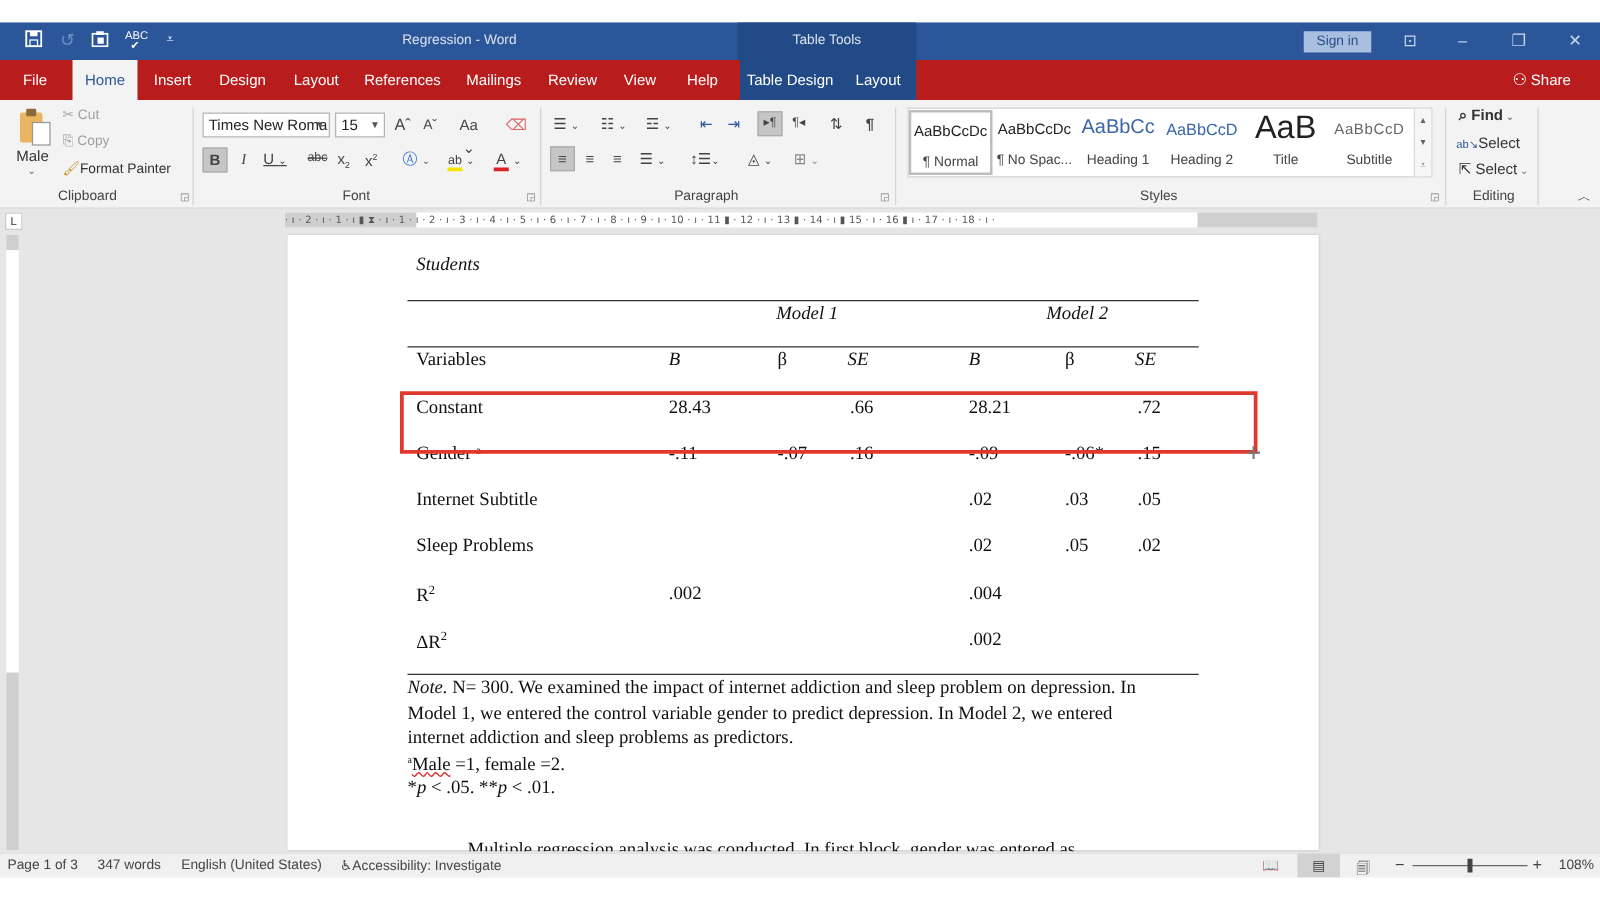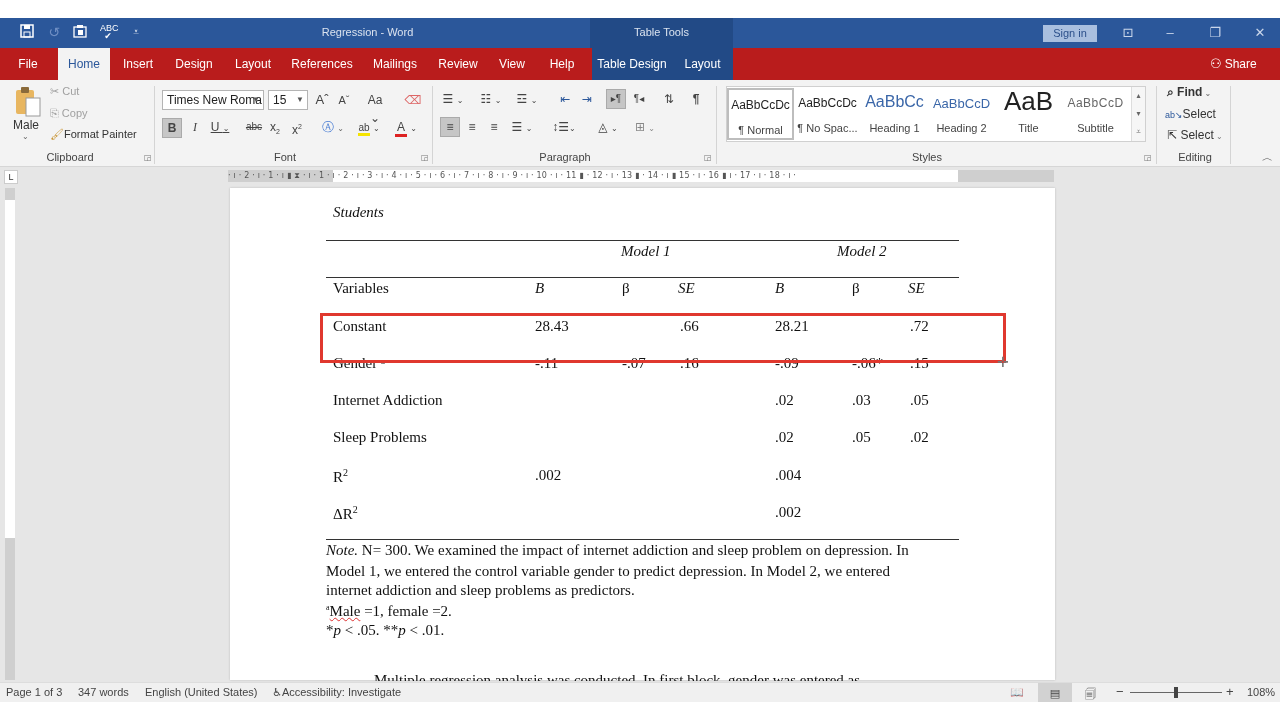--- a/index.html
+++ b/index.html
@@ -259,21 +259,21 @@
   <div class="doc" style="left:333px; top:355px;">Gender ᵃ</div>
   <div class="doc" style="left:535px; top:355px;">-.11</div>
   <div class="doc" style="left:622px; top:355px;">-.07</div>
   <div class="doc" style="left:680px; top:355px;">.16</div>
   <div class="doc" style="left:775px; top:355px;">-.09</div>
   <div class="doc" style="left:852px; top:355px;">-.06*</div>
   <div class="doc" style="left:910px; top:355px;">.15</div>
 </div>
 
 <div>
-  <div class="doc" style="left:333px; top:392px;">Internet Addiction</div>
+  <div class="doc" style="left:333px; top:392px;">Internet Subtitle</div>
   <div class="doc" style="left:775px; top:392px;">.02</div>
   <div class="doc" style="left:852px; top:392px;">.03</div>
   <div class="doc" style="left:910px; top:392px;">.05</div>
 </div>
 
 <div>
   <div class="doc" style="left:333px; top:429px;">Sleep Problems</div>
   <div class="doc" style="left:775px; top:429px;">.02</div>
   <div class="doc" style="left:852px; top:429px;">.05</div>
   <div class="doc" style="left:910px; top:429px;">.02</div>

